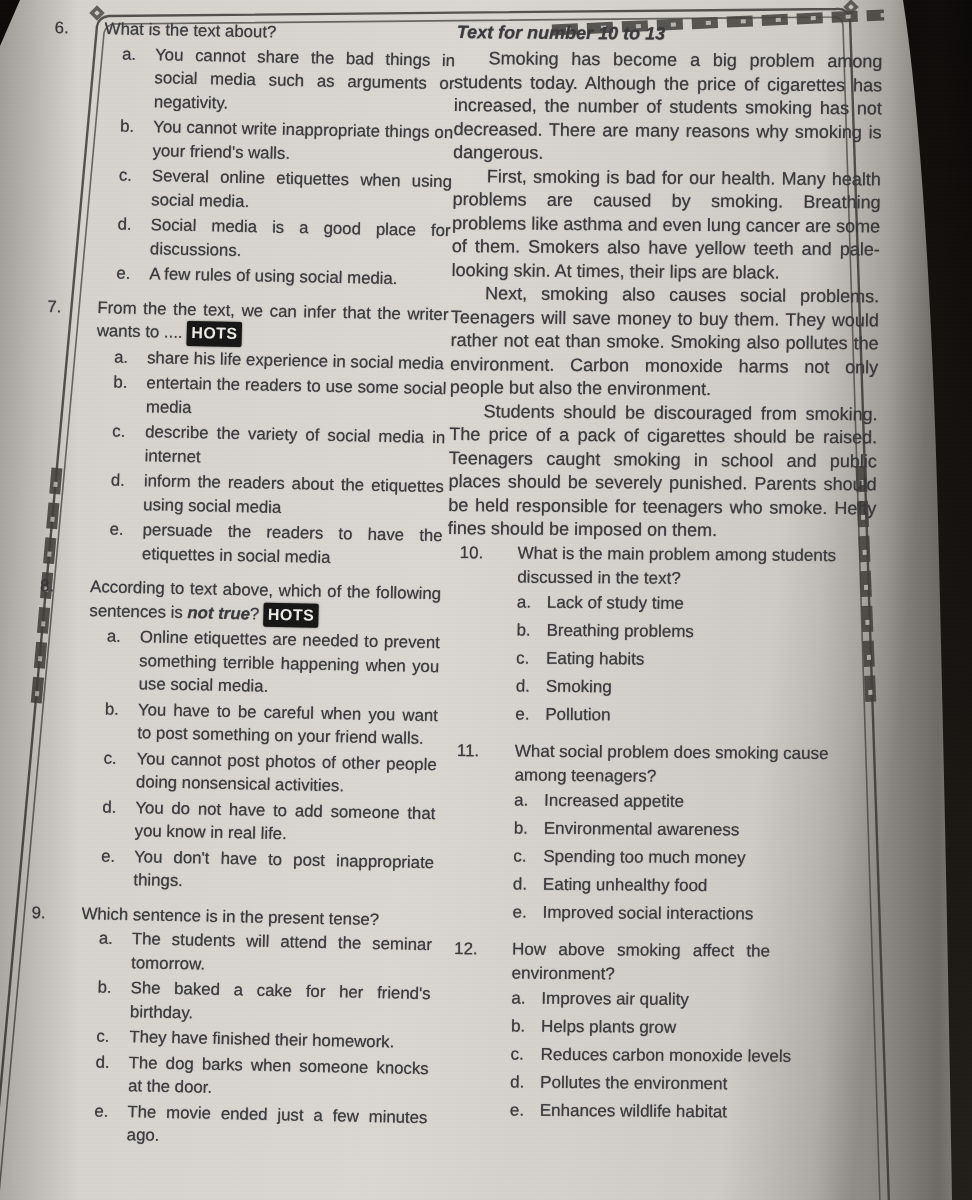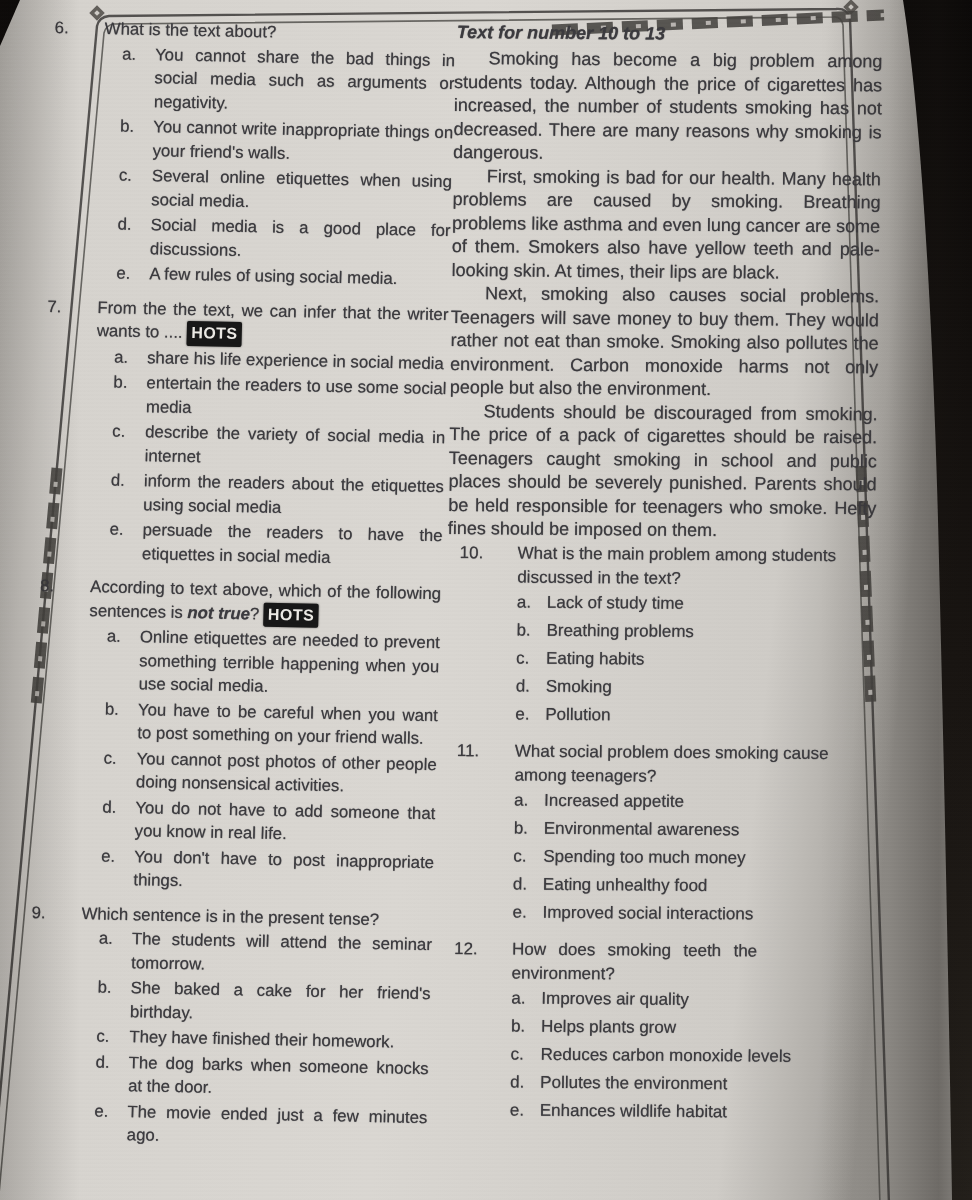--- a/index.html
+++ b/index.html
@@ -254,21 +254,21 @@
             <div class="opt">
               <span class="opt-letter">e.</span>
               <span class="opt-text">Improved social interactions</span>
             </div>
           </div>
         </div>
       </div>
       <div class="question" data-qnum="12.">
         <div class="q-num">12.</div>
         <div class="q-body">
-          <div class="q-text"><span class="seg">How does smoking teeth the environment?</span></div>
+          <div class="q-text"><span class="seg">How above smoking affect the environment?</span></div>
           <div class="options">
             <div class="opt">
               <span class="opt-letter">a.</span>
               <span class="opt-text">Improves air quality</span>
             </div>
             <div class="opt">
               <span class="opt-letter">b.</span>
               <span class="opt-text">Helps plants grow</span>
             </div>
             <div class="opt">

